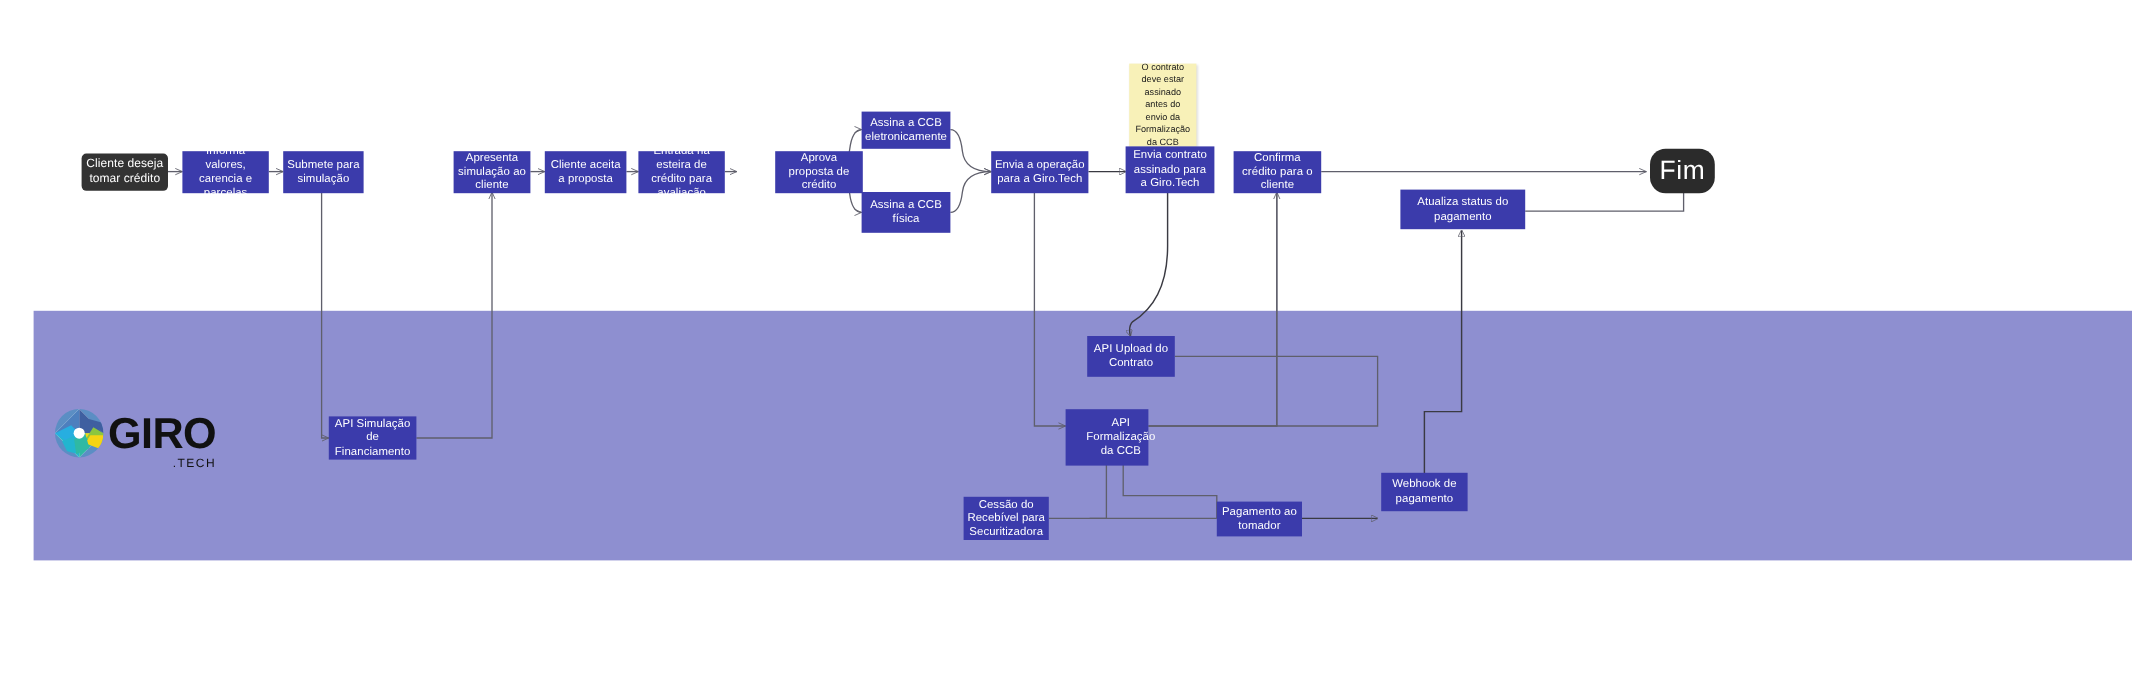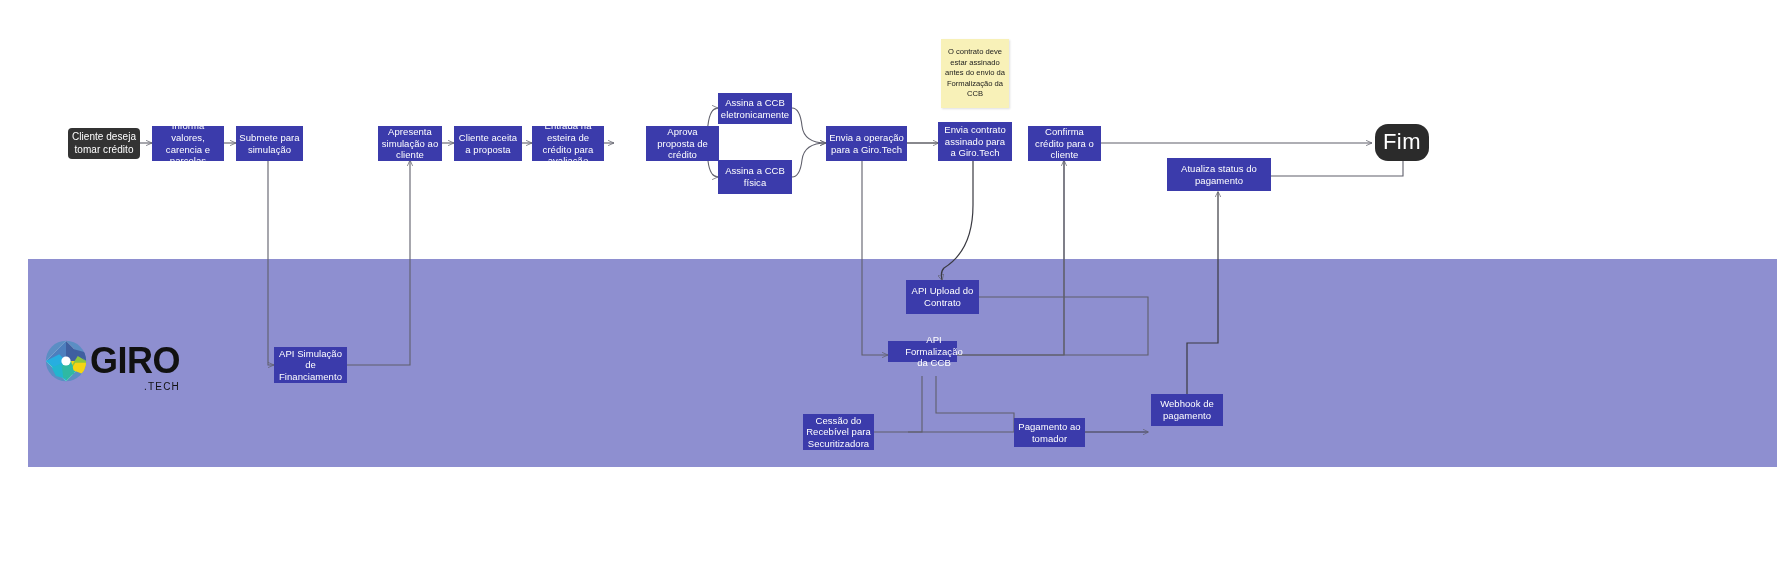--- a/index.html
+++ b/index.html
@@ -201,21 +201,21 @@
     <path d="M 874 432 L 1014 432"></path>
 
     <line x1="1085" y1="432" x2="1148" y2="432" marker-end="url(#arf)" class="dark"></line>
 
     <path d="M 1187 413 L 1187 343 L 1218 343 L 1218 192" class="dark" marker-end="url(#arf)"></path>
 
     <path d="M 1271 176 L 1403 176 L 1403 160"></path>
   </svg>
 
 
-  <div class="note note-small" style="left:941px; top:39px; width:68px; height:69px;justify-content:flex-end;">
+  <div class="note note-small" style="left:941px; top:53px; width:56px; height:69px;justify-content:flex-end;">
     <span>O contrato deve estar assinado antes do envio da Formalização da CCB</span>
   </div>
 
   <div class="node terminator" style="left:68px; top:128px; width:72px; height:31px;">
     <span>Cliente deseja tomar crédito</span>
   </div>
 
   <div class="node" style="left:152px; top:126px; width:72px; height:35px;">
     <span>Informa valores, carencia e parcelas</span>
   </div>
@@ -269,21 +269,21 @@
   </div>
 
   <div class="node" style="left:274px; top:347px; width:73px; height:36px;">
     <span>API Simulação de Financiamento</span>
   </div>
 
   <div class="node" style="left:906px; top:280px; width:73px; height:34px;">
     <span>API Upload do Contrato</span>
   </div>
 
-  <div class="node" style="left:888px; top:341px; width:69px; height:21px;padding-left:26px;">
+  <div class="node" style="left:888px; top:341px; width:69px; height:47px;padding-left:26px;">
     <span>API Formalização da CCB</span>
   </div>
 
   <div class="node" style="left:803px; top:414px; width:71px; height:36px;">
     <span>Cessão do Recebível para Securitizadora</span>
   </div>
 
   <div class="node" style="left:1014px; top:418px; width:71px; height:29px;">
     <span>Pagamento ao tomador</span>
   </div>

